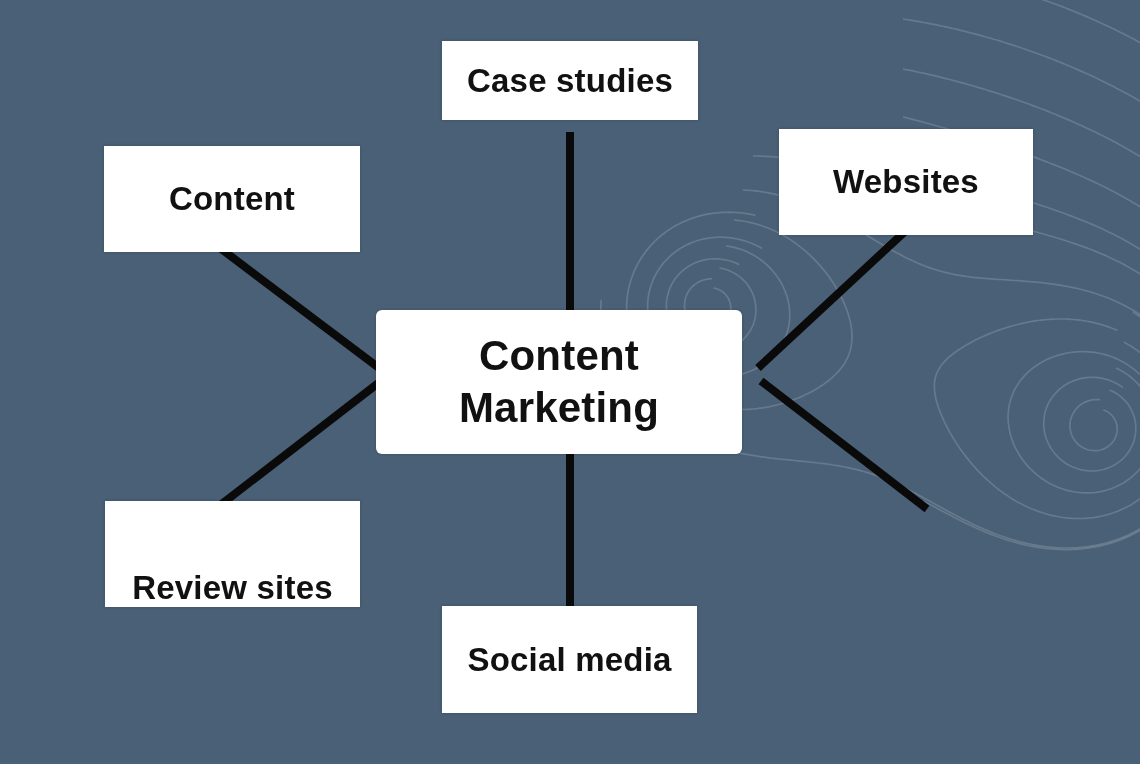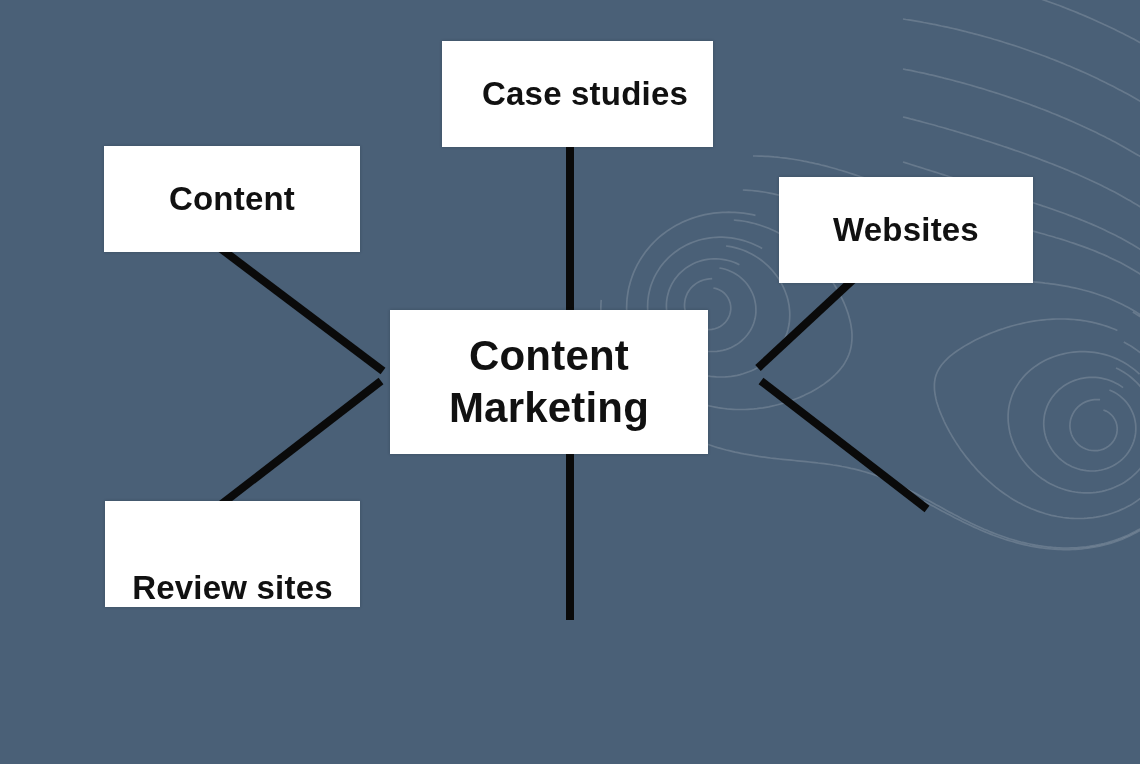--- a/index.html
+++ b/index.html
@@ -18,24 +18,24 @@
     text-align:center;
     color:var(--text,#111);
     font-weight:700;
     font-size:33px;
     letter-spacing:0.2px;
     box-shadow:0 0 3px rgba(15,23,32,0.25);
   }
   .node.center{font-size:42px;line-height:1.25;}
   .node.center .label{width:310px;}
   
-  .n-case-studies {left:442px;top:41px; width:256px;height:106px;padding-left:15px;}
-  .n-websites    {left:779px;top:129px;width:254px;height:106px;margin-top:48px;}
+  .n-case-studies {left:442px;top:41px; width:256px;height:79px;}
+  .n-websites    {left:779px;top:129px;width:254px;height:106px;}
   .n-podcasts    {left:104px;top:146px;width:256px;height:106px;}
-  .n-center      {left:390px;top:310px;width:318px;height:144px;}
+  .n-center      {left:376px;top:310px;width:366px;height:144px;border-radius:6px;}
   .n-review-sites{left:105px;top:501px;width:255px;height:106px;align-items:flex-end;}
   .n-forums      {left:780px;top:499px;width:253px;height:109px;}
   .n-social-media{left:442px;top:606px;width:255px;height:107px;}
 </style>
 </head>
 <body>
 
 <div class="canvas" style="--bg: #4A6077; --node-fill: #FFFFFF; --text: #111111;">
 
   <svg class="layer" viewBox="0 0 1140 764" aria-hidden="true">
@@ -87,14 +87,17 @@
 
   <div class="node center n-center">
     <span class="label">Content Marketing</span>
   </div>
 
   <div class="node n-review-sites">
     <span class="label">Review sites</span>
   </div>
 
 
+  <div class="node n-social-media">
+    <span class="label">Social media</span>
+  </div>
 
 </div>
 
 </body></html>

